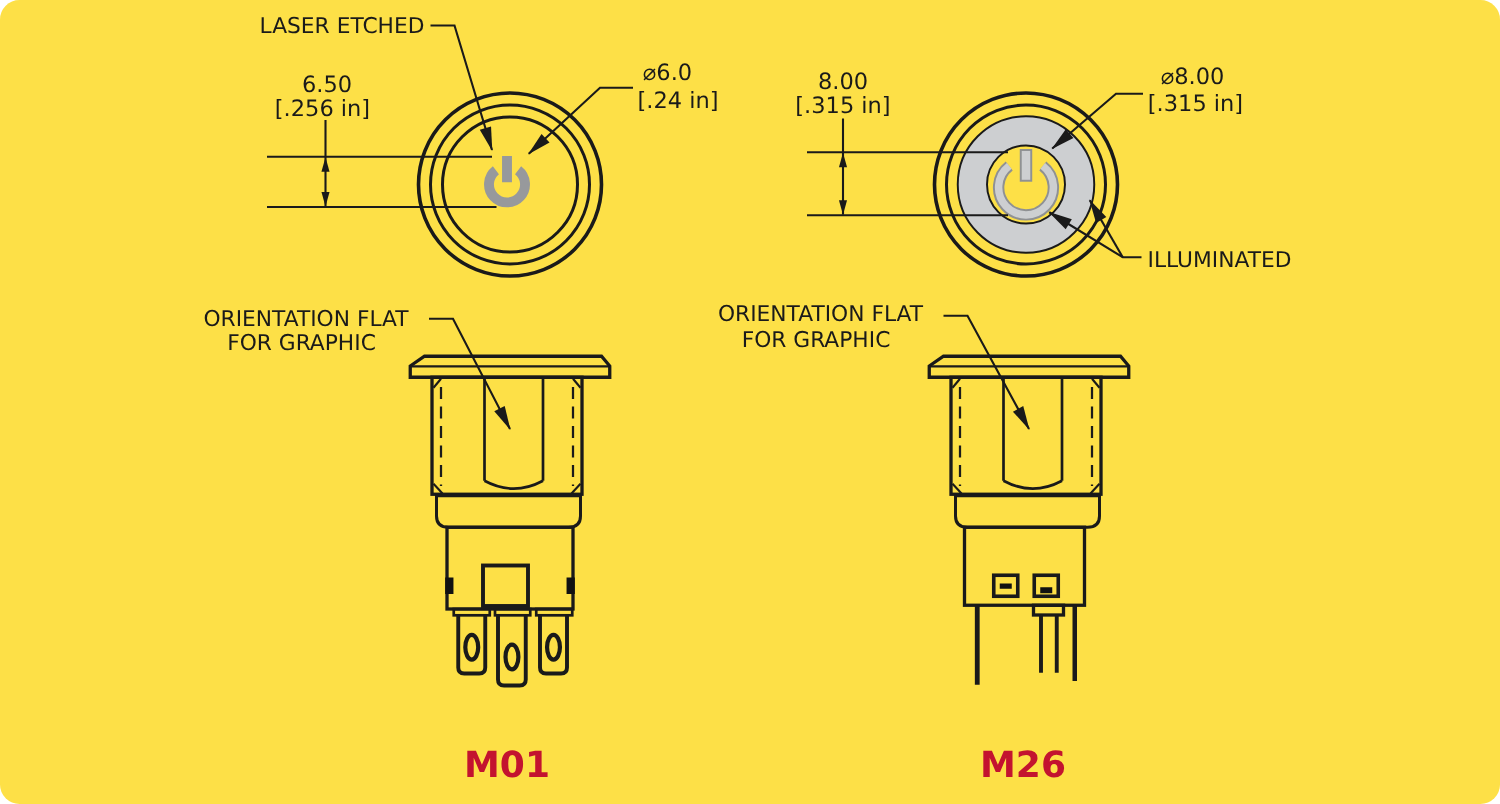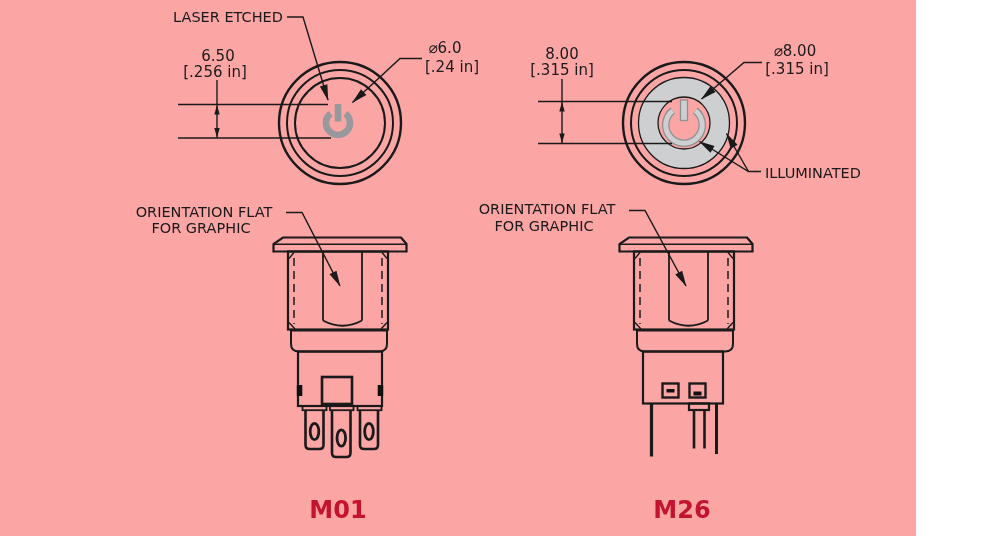--- a/index.html
+++ b/index.html
@@ -1,17 +1,17 @@
 <!DOCTYPE html>
 <html><head>
 <meta charset="utf-8">
 <style>
   html,body{margin:0;padding:0;background:#ffffff;}
-  .canvas{position:relative;width:916px;height:536px;background:#fca5a5;overflow:hidden;
-          font-family:"DejaVu Sans","Liberation Sans",sans-serif;}
+  .canvas{position:relative;width:1000px;height:536px;background:#fde047;overflow:hidden;
+          font-family:"DejaVu Sans","Liberation Sans",sans-serif;border-radius:13px;}
   svg{display:block;}
   text{font-family:"DejaVu Sans","Liberation Sans",sans-serif;fill:#1a1a1a;}
   .dim{font-size:15px;}
   .callout{font-size:14.5px;}
   .partlabel{font-size:24px;font-weight:bold;fill:#c3132f;}
   .ln{stroke:#1a1a1a;fill:none;}
 </style>
 </head>
 <body>
 

